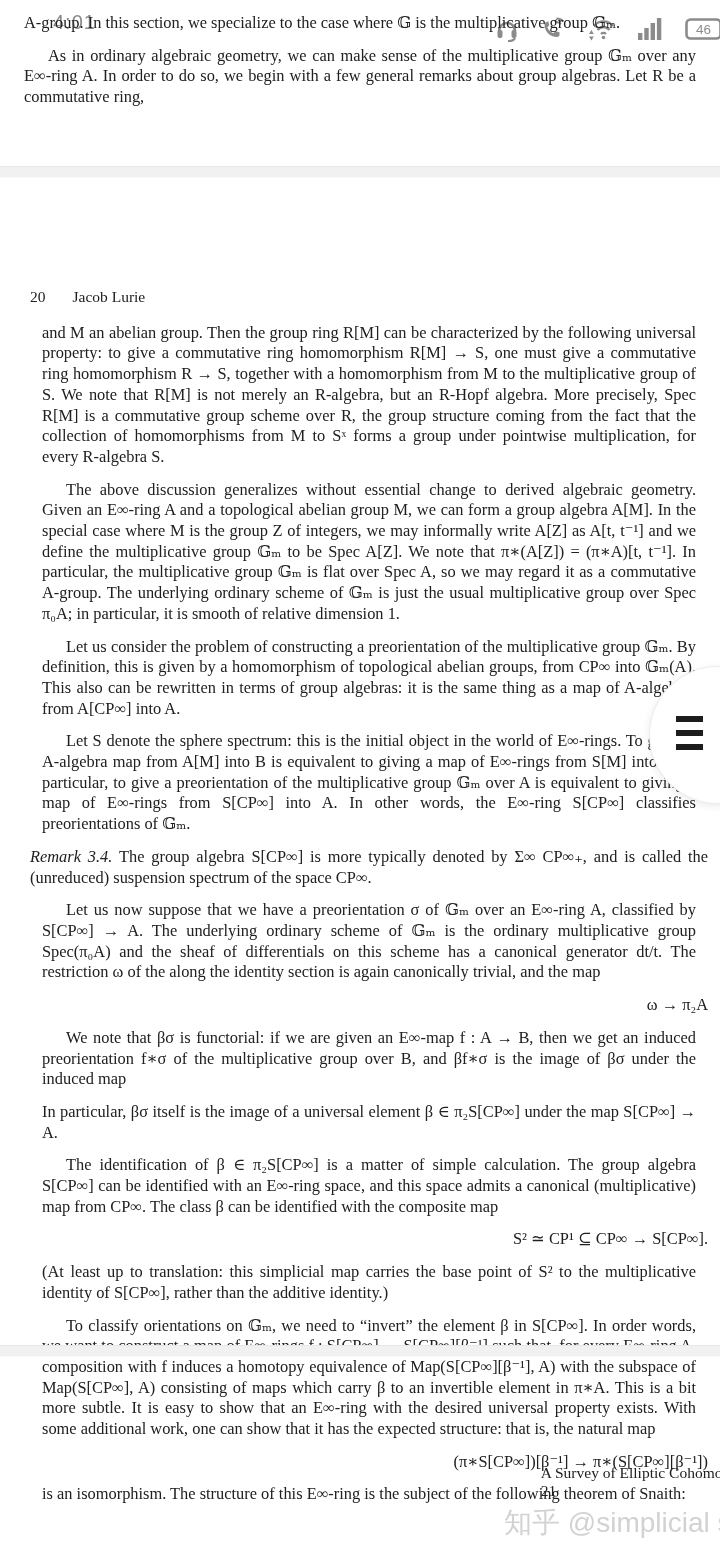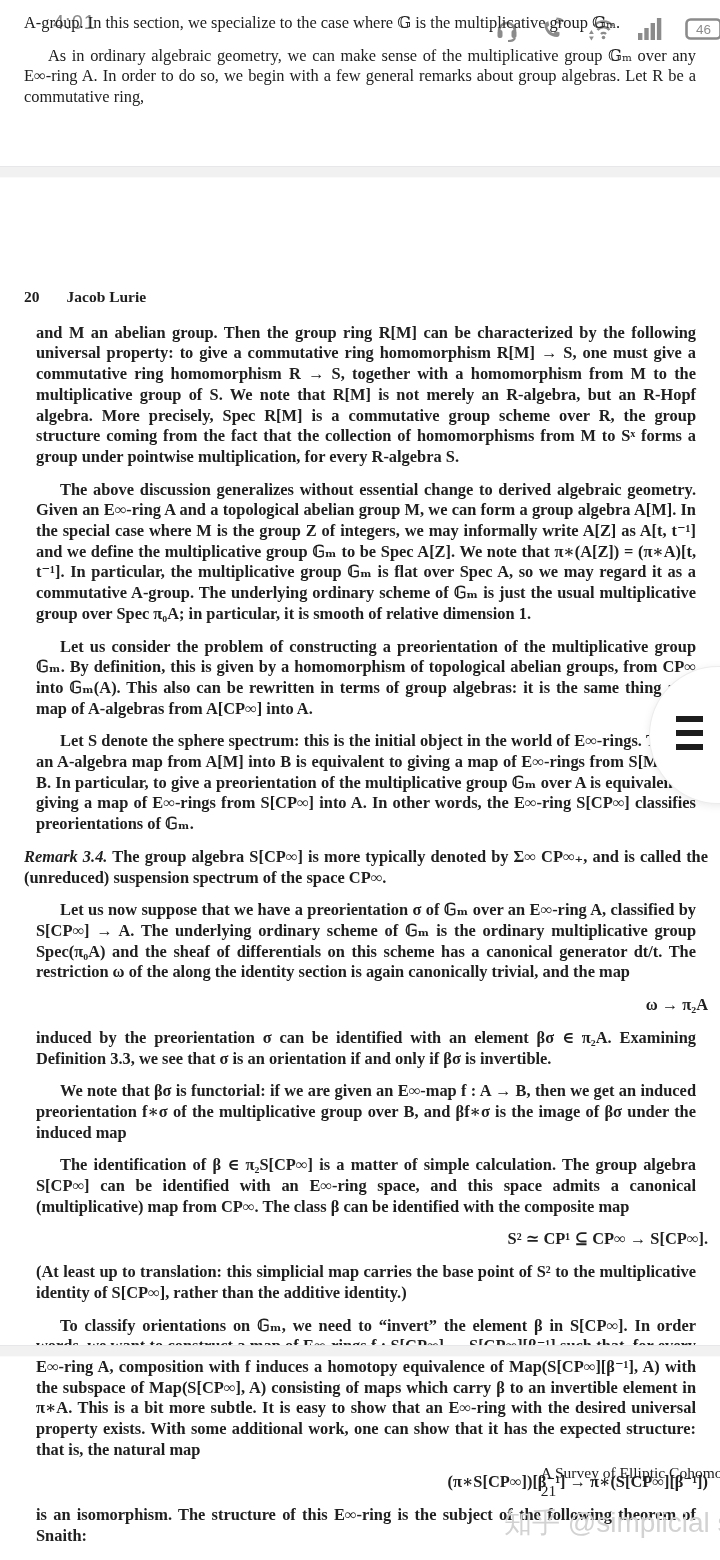--- a/index.html
+++ b/index.html
@@ -16,21 +16,21 @@
   p.formula{text-align:right;text-indent:0;margin:7px 0;}
   p.remark{margin:9px 0;}
   .remark-label{font-style:italic;}
 
   .page-prev{position:absolute;left:12px;right:12px;top:1px;}
   .separator{position:absolute;left:0;right:0;height:10px;background:#f1f1f2;
     border-top:1px solid #e7e7e9;border-bottom:1px solid #fafafa;}
   #sep1{top:166px;}
   #sep2{top:1345px;}
 
-  .page-20{position:absolute;left:24px;right:12px;top:287px;font-weight:bold;}
+  .page-20{position:absolute;left:30px;right:12px;top:287px;}
   .page-header{font-size:15.5px;margin-bottom:15px;}
   .page-header .author{margin-left:27px;}
 
   .page-21-footer{position:absolute;right:12px;top:1464px;font-size:15.5px;
     display:flex;align-items:baseline;flex-direction:column;}
   .page-21-footer .pg{margin-left:42px;}
 
   
   .status-bar{position:absolute;left:0;top:0;right:0;height:52px;z-index:20;pointer-events:none;}
   .clock{position:absolute;left:53px;top:11px;
@@ -70,22 +70,22 @@
     <div class="page-header">
       <span>20</span><span class="author">Jacob Lurie</span>
     </div>
     <p>and M an abelian group. Then the group ring R[M] can be characterized by the following universal property: to give a commutative ring homomorphism R[M] → S, one must give a commutative ring homomorphism R → S, together with a homomorphism from M to the multiplicative group of S. We note that R[M] is not merely an R-algebra, but an R-Hopf algebra. More precisely, Spec R[M] is a commutative group scheme over R, the group structure coming from the fact that the collection of homomorphisms from M to Sˣ forms a group under pointwise multiplication, for every R-algebra S.</p>
     <p class="indent">The above discussion generalizes without essential change to derived algebraic geometry. Given an E∞-ring A and a topological abelian group M, we can form a group algebra A[M]. In the special case where M is the group Z of integers, we may informally write A[Z] as A[t, t⁻¹] and we define the multiplicative group 𝔾ₘ to be Spec A[Z]. We note that π∗(A[Z]) = (π∗A)[t, t⁻¹]. In particular, the multiplicative group 𝔾ₘ is flat over Spec A, so we may regard it as a commutative A-group. The underlying ordinary scheme of 𝔾ₘ is just the usual multiplicative group over Spec π₀A; in particular, it is smooth of relative dimension 1.</p>
     <p class="indent">Let us consider the problem of constructing a preorientation of the multiplicative group 𝔾ₘ. By definition, this is given by a homomorphism of topological abelian groups, from CP∞ into 𝔾ₘ(A). This also can be rewritten in terms of group algebras: it is the same thing as a map of A-algebras from A[CP∞] into A.</p>
     <p class="indent">Let S denote the sphere spectrum: this is the initial object in the world of E∞-rings. To give an A-algebra map from A[M] into B is equivalent to giving a map of E∞-rings from S[M] into B. In particular, to give a preorientation of the multiplicative group 𝔾ₘ over A is equivalent to giving a map of E∞-rings from S[CP∞] into A. In other words, the E∞-ring S[CP∞] classifies preorientations of 𝔾ₘ.</p>
     <p class="remark"><span class="remark-label">Remark 3.4.</span><span> The group algebra S[CP∞] is more typically denoted by Σ∞ CP∞₊, and is called the (unreduced) suspension spectrum of the space CP∞.</span></p>
     <p class="indent">Let us now suppose that we have a preorientation σ of 𝔾ₘ over an E∞-ring A, classified by S[CP∞] → A. The underlying ordinary scheme of 𝔾ₘ is the ordinary multiplicative group Spec(π₀A) and the sheaf of differentials on this scheme has a canonical generator dt/t. The restriction ω of the along the identity section is again canonically trivial, and the map</p>
     <p class="formula">ω → π₂A</p>
-    <p>induced by the preorientation σ can be identified with an element βσ ∈ π₂A. Examining Definition 3.3, we see that σ is an orientation if and only if βσ is invertible.</p>
     <p class="indent">We note that βσ is functorial: if we are given an E∞-map f : A → B, then we get an induced preorientation f∗σ of the multiplicative group over B, and βf∗σ is the image of βσ under the induced map</p>
+    <p>In particular, βσ itself is the image of a universal element β ∈ π₂S[CP∞] under the map S[CP∞] → A.</p>
     <p class="indent">The identification of β ∈ π₂S[CP∞] is a matter of simple calculation. The group algebra S[CP∞] can be identified with an E∞-ring space, and this space admits a canonical (multiplicative) map from CP∞. The class β can be identified with the composite map</p>
     <p class="formula">S² ≃ CP¹ ⊆ CP∞ → S[CP∞].</p>
     <p>(At least up to translation: this simplicial map carries the base point of S² to the multiplicative identity of S[CP∞], rather than the additive identity.)</p>
     <p class="indent">To classify orientations on 𝔾ₘ, we need to “invert” the element β in S[CP∞]. In order words, we want to construct a map of E∞-rings f : S[CP∞] → S[CP∞][β⁻¹] such that, for every E∞-ring A, composition with f induces a homotopy equivalence of Map(S[CP∞][β⁻¹], A) with the subspace of Map(S[CP∞], A) consisting of maps which carry β to an invertible element in π∗A. This is a bit more subtle. It is easy to show that an E∞-ring with the desired universal property exists. With some additional work, one can show that it has the expected structure: that is, the natural map</p>
     <p class="formula">(π∗S[CP∞])[β⁻¹] → π∗(S[CP∞][β⁻¹])</p>
     <p>is an isomorphism. The structure of this E∞-ring is the subject of the following theorem of Snaith:</p>
   </div>
 
   <div class="separator" id="sep2"></div>
 

